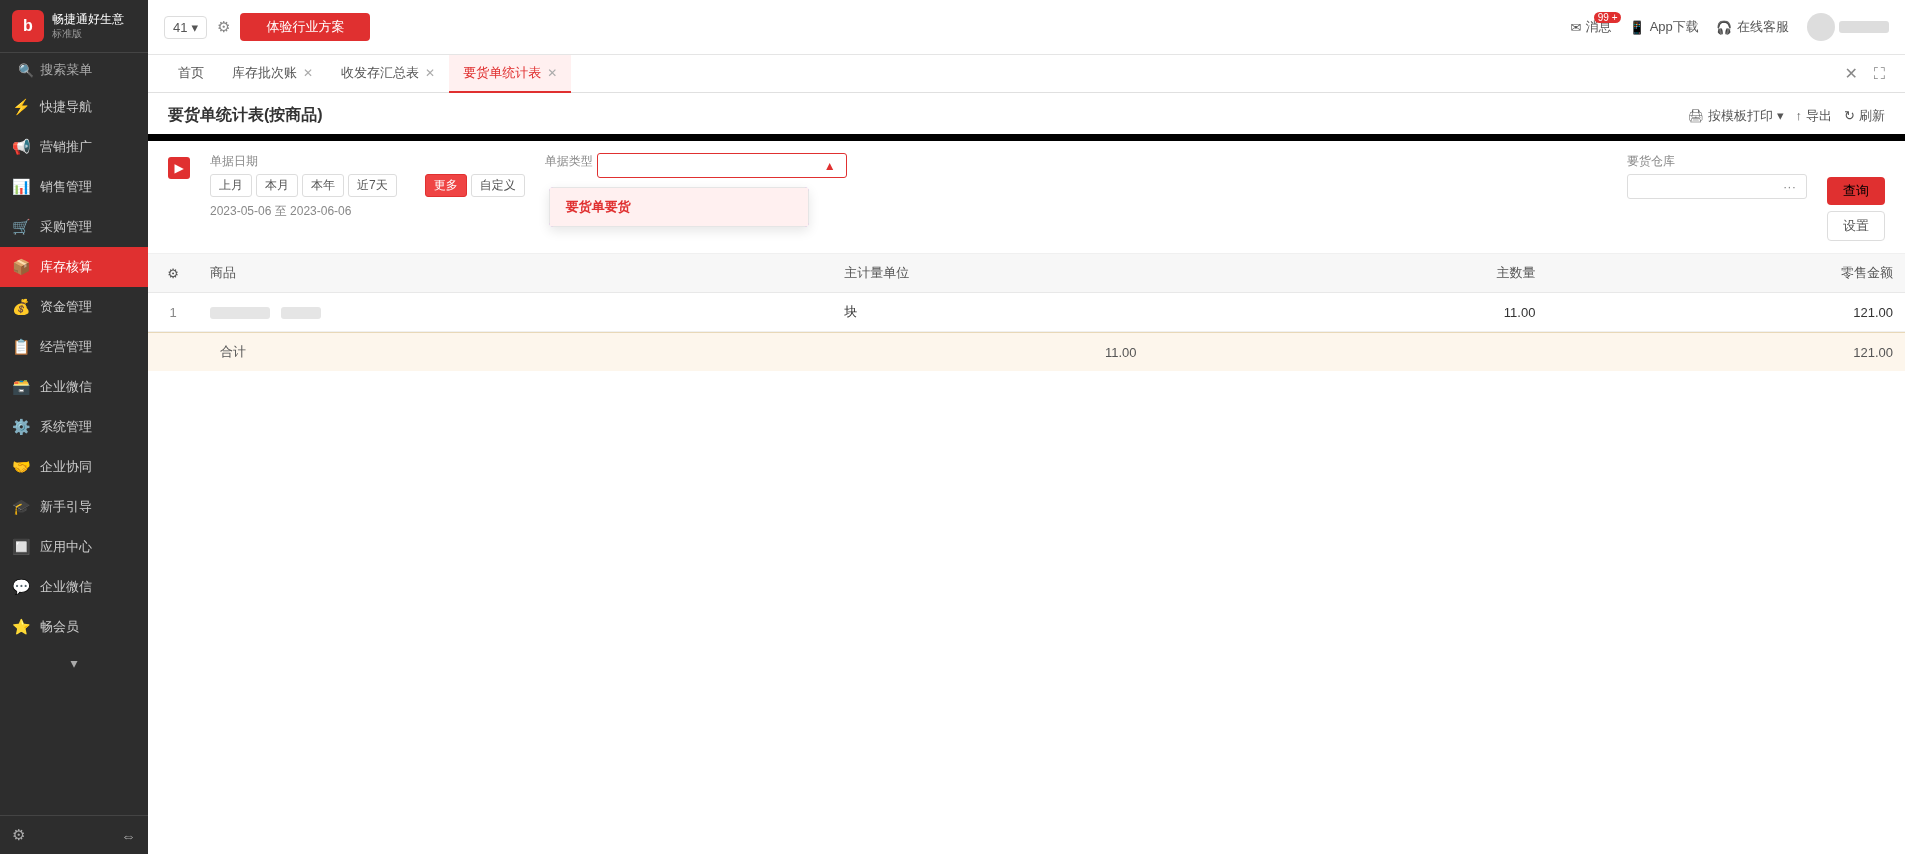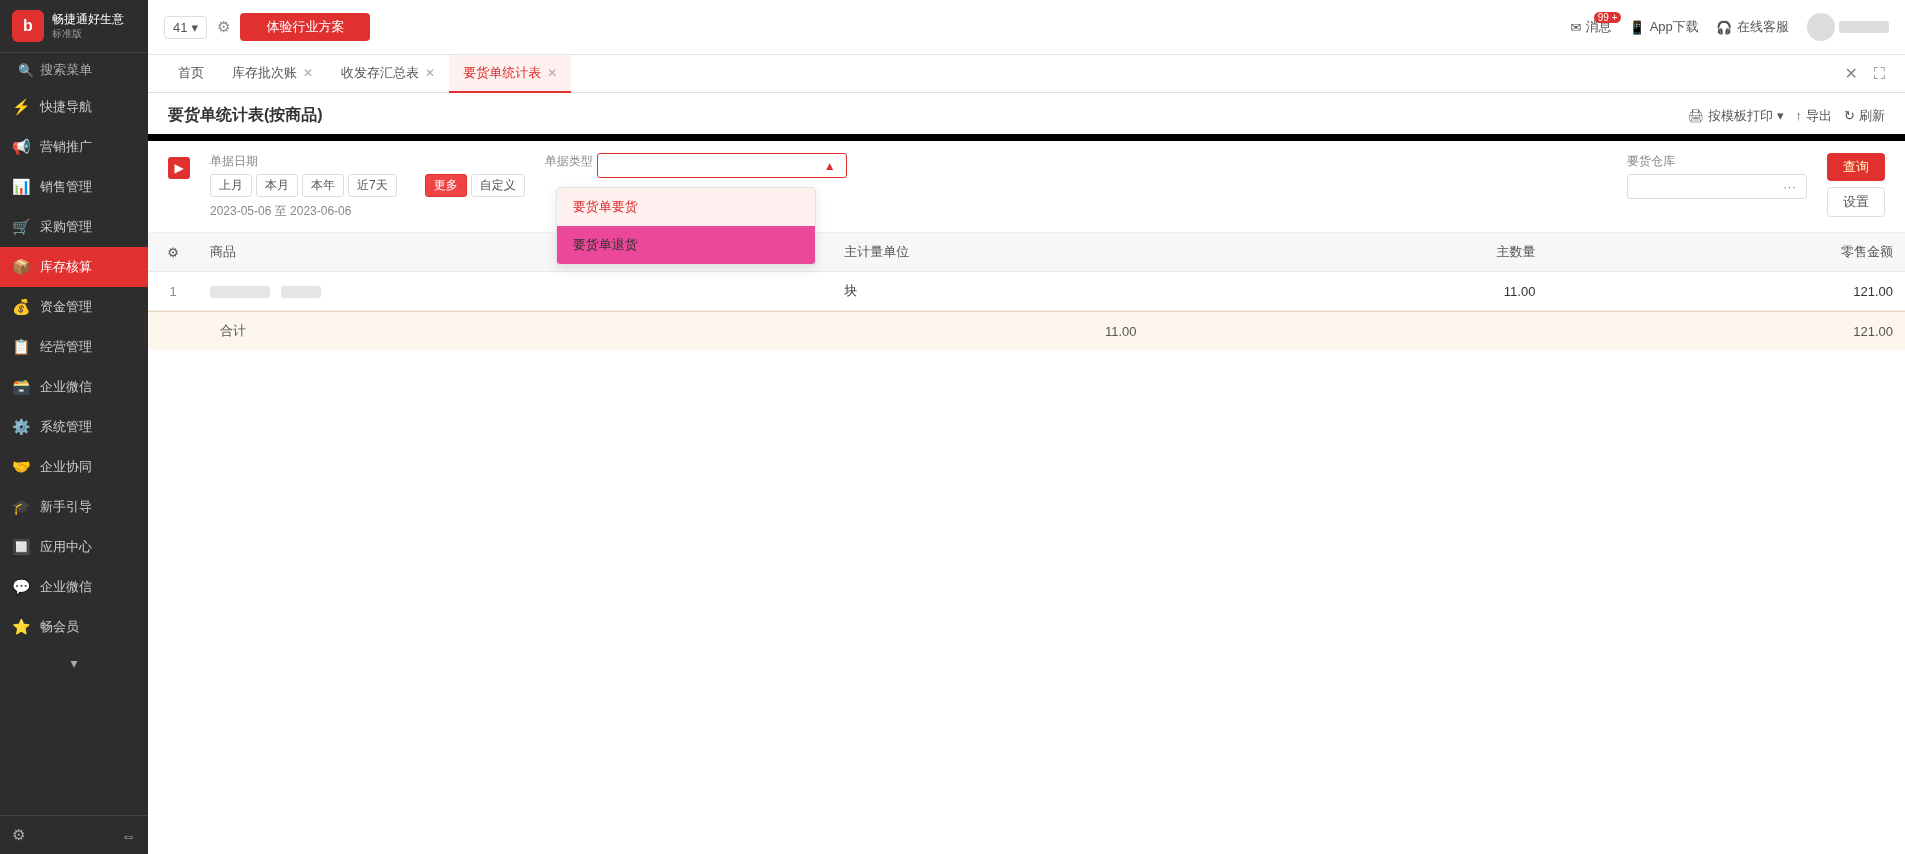--- a/index.html
+++ b/index.html
@@ -149,22 +149,22 @@
       padding: 12px 20px 8px;
       border-bottom: 7px solid #000000;
     }
     .page-title { font-size: 16px; font-weight: bold; color: #333; }
     .page-title-actions { display: flex; align-items: center; gap: 12px; }
     .action-btn {
       display: flex; align-items: center; gap: 4px;
       background: none; border: none; cursor: pointer; color: #555; font-size: 13px;
     }
     .action-btn-primary {
-      background: #e03030; color: #fef9c3; border: none; border-radius: 4px;
-      padding: 5px 16px; font-size: 13px; cursor: pointer;
+      background: #e03030; color: #000000; border: none; border-radius: 4px;
+      padding: 5px 16px; font-size: 13px; cursor: pointer; margin-top: 24px;
     }
     .action-btn-secondary {
       background: #fff; color: #555; border: 1px solid #ddd; border-radius: 4px;
       padding: 5px 14px; font-size: 13px; cursor: pointer;
     }
 
     
     .filter-row {
       display: flex; align-items: flex-start;
       padding: 12px 20px;
@@ -211,27 +211,28 @@
       border: 1px solid #ddd; border-radius: 3px;
       padding: 4px 10px; min-width: 180px; background: #fff; cursor: pointer;
     }
     .filter-warehouse-input .fwi-dots { color: #888; cursor: pointer; }
 
     .filter-actions { display: flex; flex-direction: column; gap: 6px; margin-left: auto; margin-top: 0; }
 
     
     .dropdown-overlay {
       position: absolute;
-      top: 34px; left: 11px;
-      background: #ec4899;
+      top: 34px; left: 4px;
+      background: #d946ef;
       border: 1px solid #e5e5e5;
       box-shadow: 0 4px 12px rgba(0,0,0,0.1);
       border-radius: 4px;
       z-index: 100;
       min-width: 260px;
+      font-weight: bold;
     }
     .dropdown-item {
       padding: 10px 16px; cursor: pointer; font-size: 13px; color: #333;
     }
     .dropdown-item.selected { background: #fff0f0; color: #e03030; }
 
     
     .table-container {
       padding: 0;
       overflow-x: auto;
@@ -456,23 +457,20 @@
       <div class="filter-type-group" style="position:relative;">
         <div class="filter-label">单据类型</div>
         <div class="filter-select-box">
           <span class="fs-placeholder">&nbsp;</span>
           <span class="fs-arrow">▲</span>
         </div>
 
         <div class="dropdown-overlay">
           <div class="dropdown-item selected">
             <span>要货单要货</span>
-          </div>
-          <div class="dropdown-item">
-            <span>要货单退货</span>
           </div>
         </div>
       </div>
 
       <div class="filter-warehouse-group">
         <div class="filter-warehouse-label">要货仓库</div>
         <div class="filter-warehouse-input">
           <span>&nbsp;&nbsp;&nbsp;&nbsp;&nbsp;&nbsp;&nbsp;&nbsp;&nbsp;&nbsp;</span>
           <span class="fwi-dots">···</span>
         </div>

